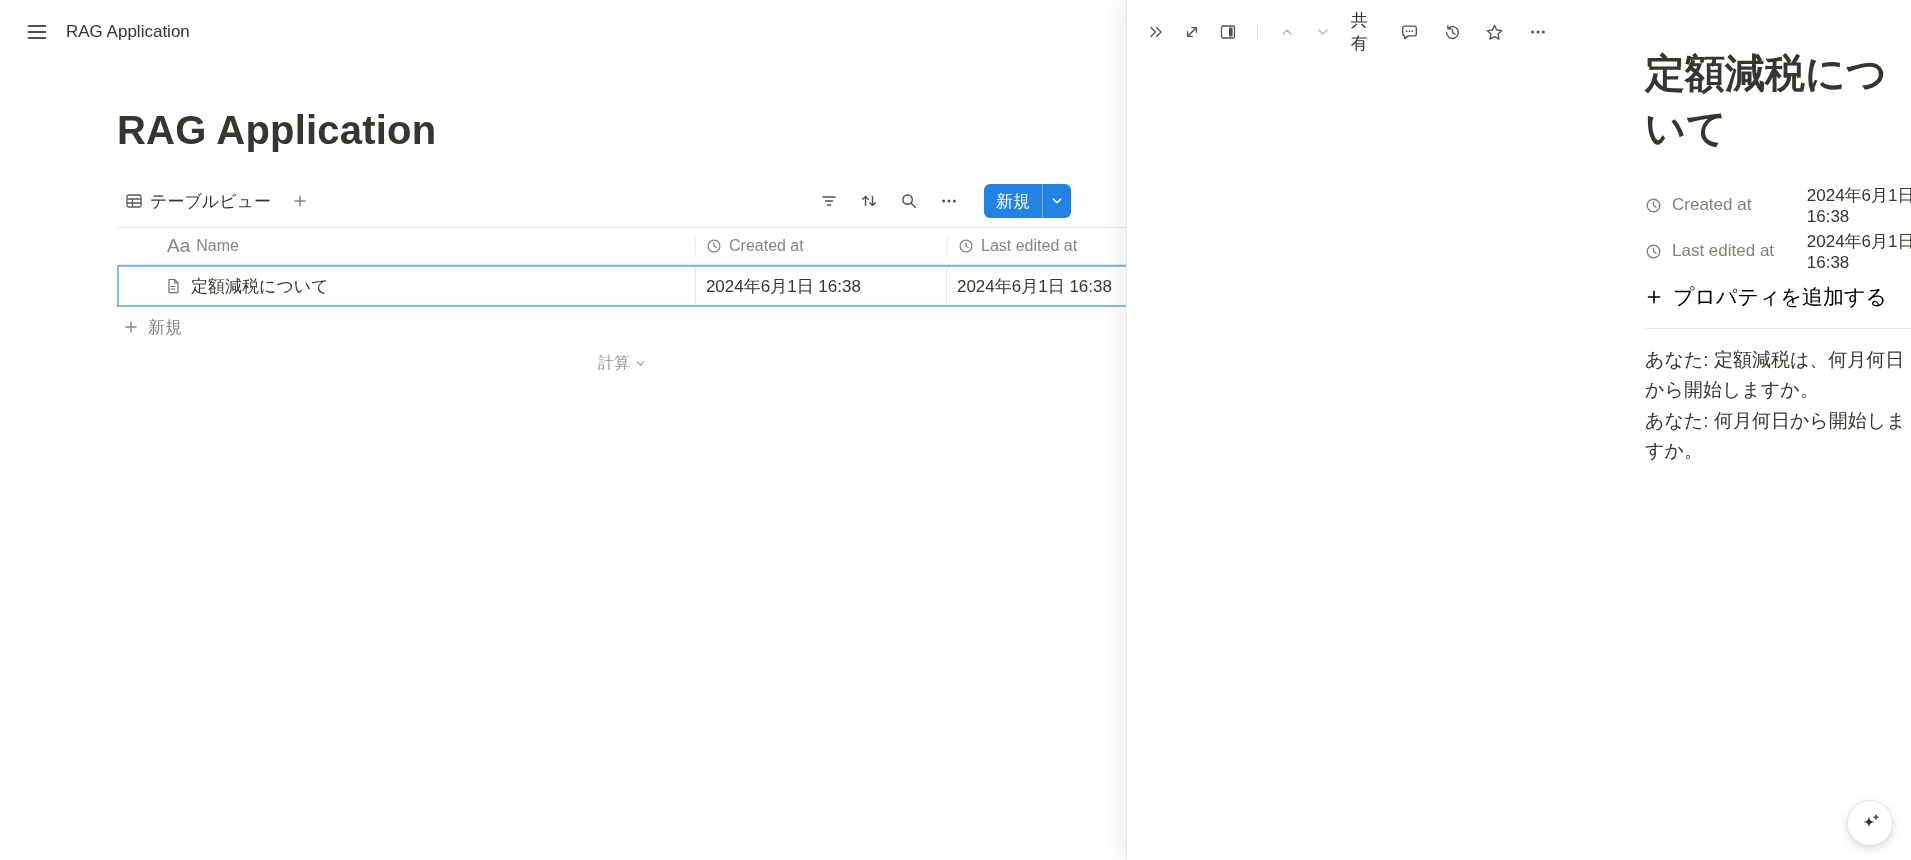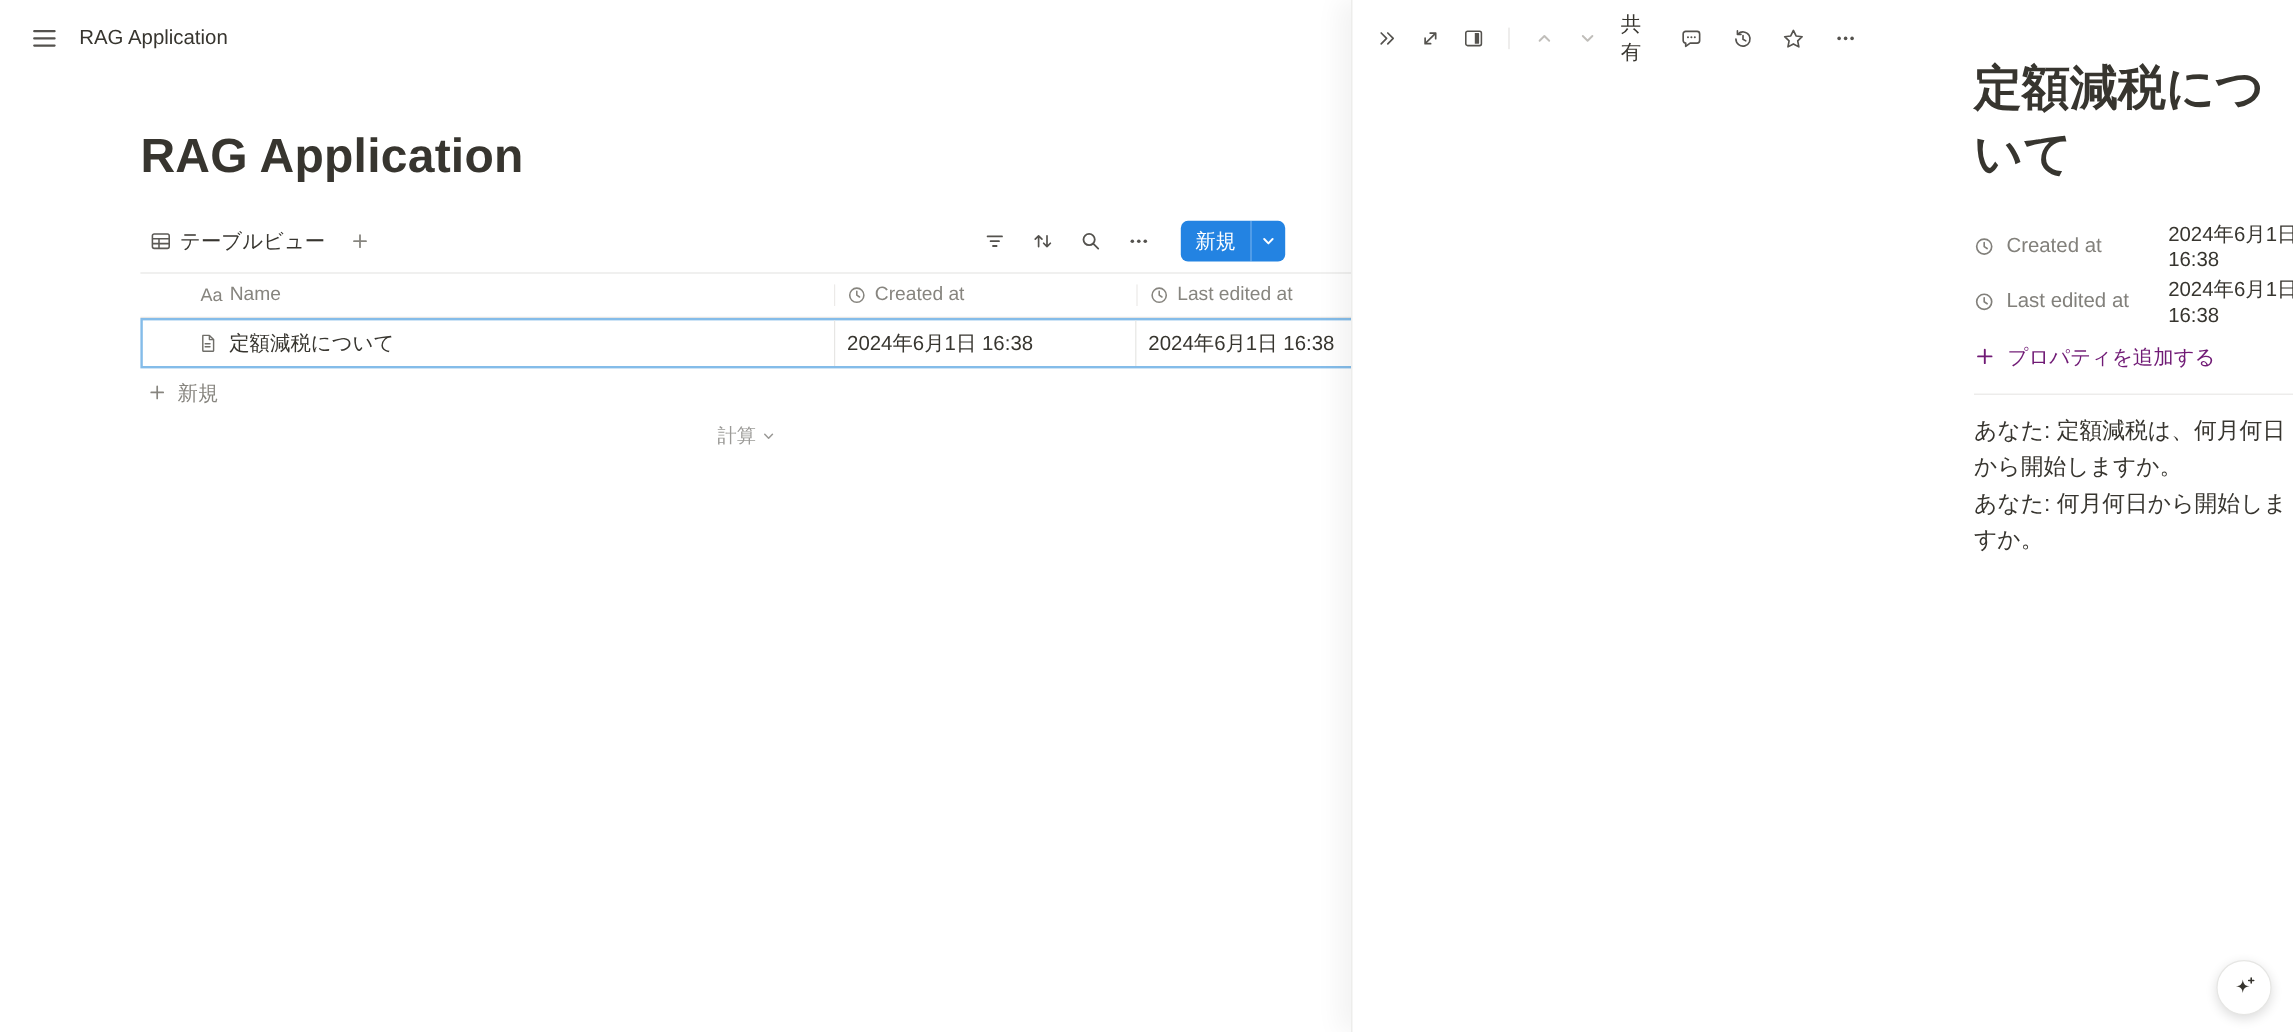--- a/index.html
+++ b/index.html
@@ -28,21 +28,21 @@
   .new-group { display:flex; align-items:stretch; height:34px; border-radius:6px; overflow:hidden; background:#2383e2; color:#fff; margin-left:10px; }
   .new-main { padding:0 12px; font-size:17px; display:flex; align-items:center; }
   .new-chevron { padding:0 8px; display:flex; align-items:center; border-left:1px solid rgba(255,255,255,.35); }
 
   .db-table { margin-top:6px; }
   .db-header-row { display:flex; align-items:center; width:1082px; height:38px; border-top:1px solid #e7e6e4; border-bottom:1px solid #e7e6e4; color:#87857f; font-size:16px; }
   .col-name { width:578px; display:flex; align-items:center; }
   .col-date { width:252px; display:flex; align-items:center; padding-left:10px; gap:7px; }
   .db-header-row .col-name { padding-left:50px; gap:6px; }
   .db-header-row .col-date { border-left:1px solid #eceae8; }
-  .aa-glyph { font-size:15px; color:#87857f; }
+  .aa-glyph { font-size:19px; color:#87857f; }
   .db-row { display:flex; align-items:stretch; width:1082px; height:42px; border:2px solid #84bce9; background:#fff; font-size:17px; color:#37352f; }
   .db-row .col-name { padding-left:45px; gap:9px; }
   .db-row .col-date { border-left:1px solid #e7e6e4; }
   .doc-icn { color:#6f6e69; }
   .db-addrow { width:1010px; height:40px; display:flex; align-items:center; gap:9px; padding-left:6px; color:#87857f; font-size:17px; }
   .db-footer { width:1010px; margin-top:6px; display:flex; align-items:center; justify-content:center; gap:5px; color:#9b9a97; font-size:16px; }
 
   
   .right-panel { width:785px; flex:0 0 auto; background:#fff; border-left:1px solid #e9e9e7; box-shadow:-10px 0 20px rgba(0,0,0,.05); position:relative; display:flex; flex-direction:row; }
   .panel-topbar { height:64px; display:flex; align-items:center; padding:0 18px 0 14px; }
@@ -53,21 +53,21 @@
   .share-btn { font-size:17px; padding:4px 6px; border-radius:4px; color:#37352f; }
 
   .panel-content { padding:0 76px; flex:1; }
   .panel-title { font-size:40px; font-weight:700; margin-top:46px; color:#37352f; }
 
   .props { margin-top:26px; }
   .prop-row { display:flex; align-items:center; height:46px; font-size:17px; }
   .prop-label { width:222px; display:flex; align-items:center; gap:10px; color:#82807b; }
   .prop-value { color:#37352f; display:flex; align-items:center; gap:9px; padding:4px 6px; border-radius:4px; }
   .avatar { width:24px; height:24px; border-radius:4px; background:#e8f1fb; color:#2383e2; font-size:14px; font-weight:600; display:flex; align-items:center; justify-content:center; }
-  .add-prop { display:flex; align-items:center; gap:10px; height:46px; color:#701a75; font-size:17px; }
+  .add-prop { display:flex; align-items:center; gap:10px; height:46px; color:#000000; font-size:21px; }
 
   .divider { height:1px; background:#e9e8e6; margin:8px 0 0 0; }
 
   .page-body { margin-top:16px; font-size:19px; line-height:30px; color:#37352f; }
   .page-body p { margin:1px 0; }
 
   .ai-fab { position:absolute; right:18px; bottom:14px; width:46px; height:46px; border-radius:50%; background:#fff; border:1px solid #e6e6e4; box-shadow:0 3px 10px rgba(0,0,0,.14); display:flex; align-items:center; justify-content:center; color:#37352f; }
 </style>
 </head>
 <body>

